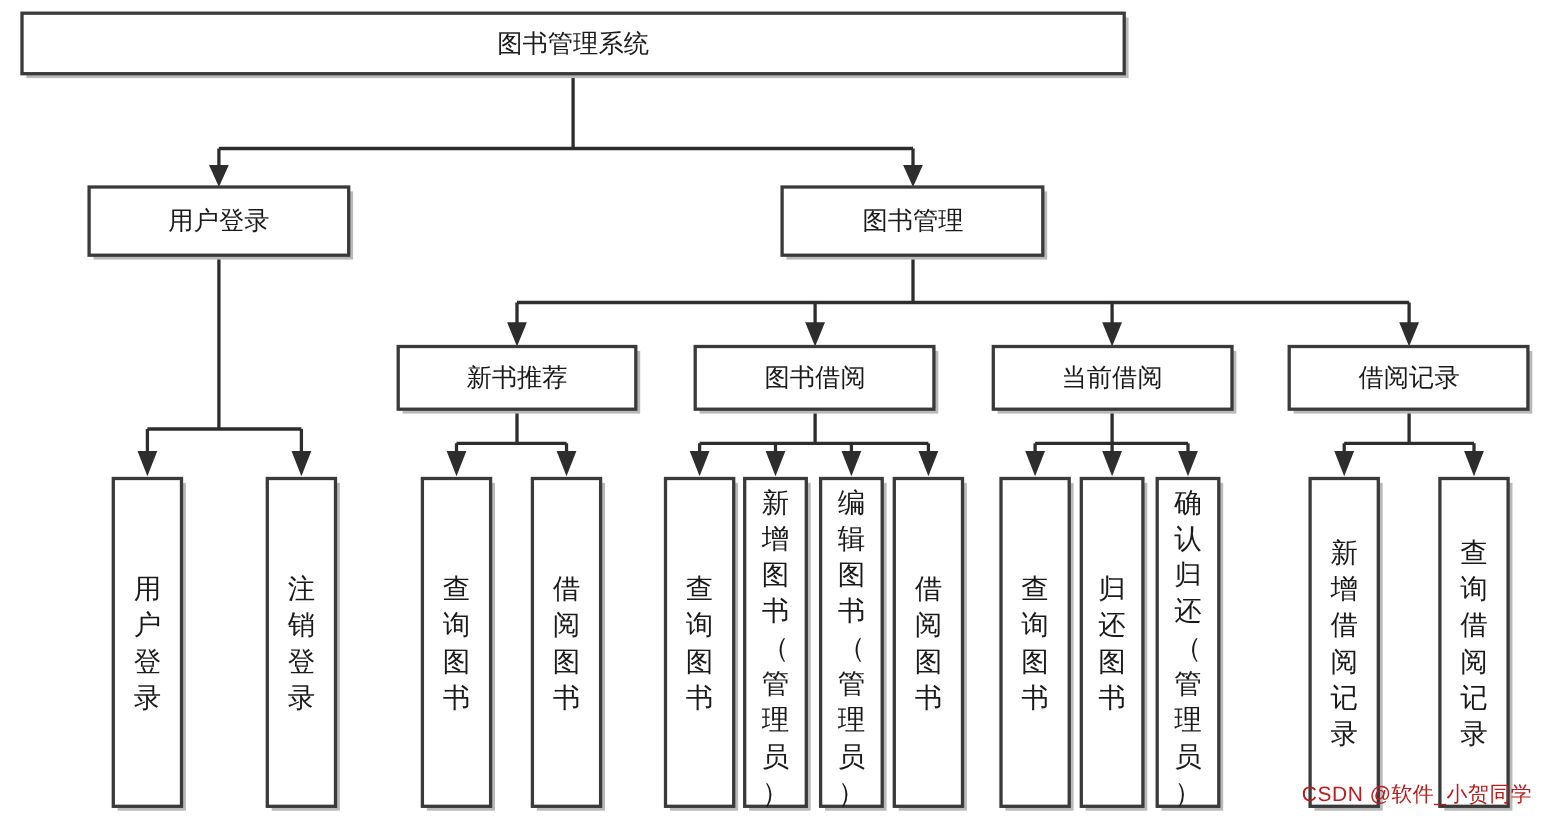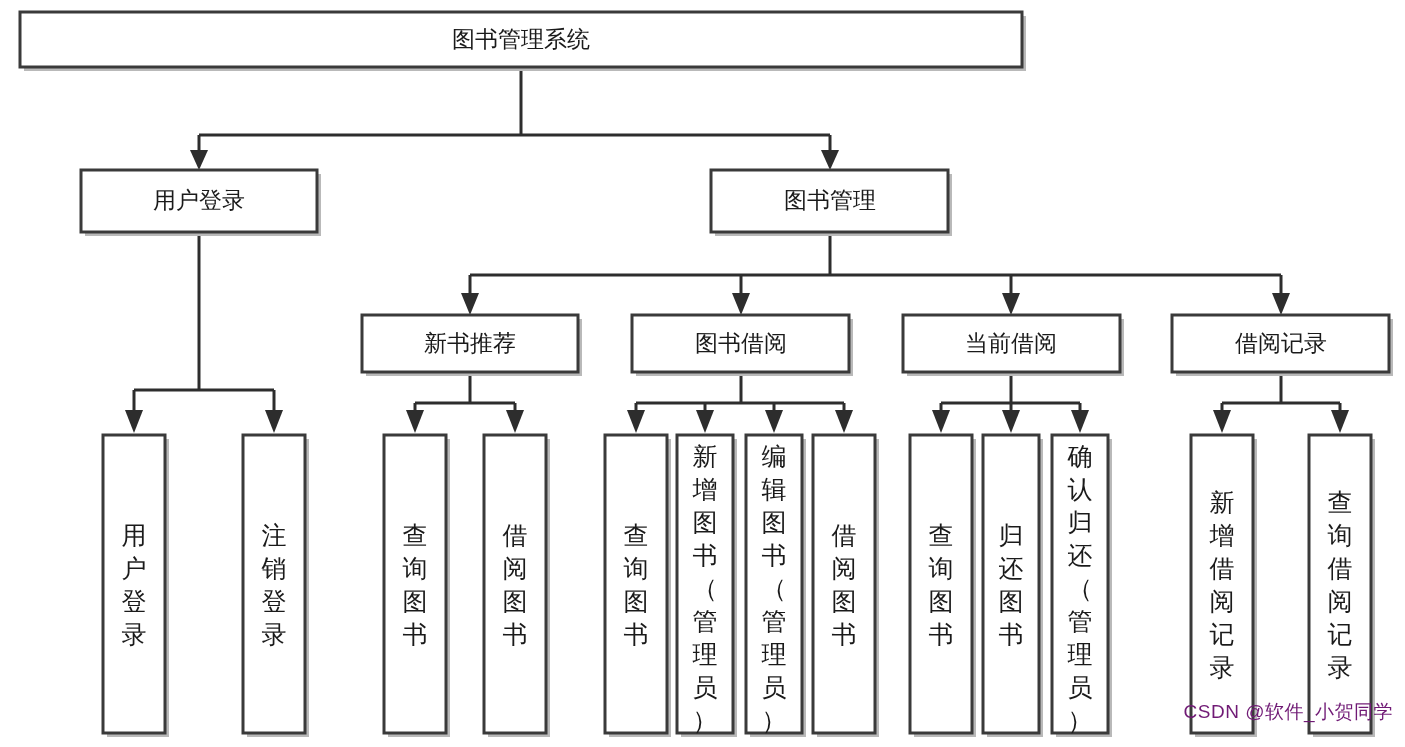--- a/index.html
+++ b/index.html
@@ -56,24 +56,24 @@
   }
   .node-label-v {
     font-family: "Liberation Sans", "DejaVu Sans", sans-serif;
     font-size: 25px;
     fill: #1a1a1a;
     text-anchor: middle;
   }
   .watermark {
     position: absolute;
     right: 12px;
-    bottom: 22px;
+    bottom: 12px;
     font-family: "Liberation Sans", "DejaVu Sans", sans-serif;
     font-size: 19px;
-    color: #701a75;
+    color: #b91c1c;
     letter-spacing: 0.5px;
     white-space: nowrap;
     pointer-events: none;
   }
 </style>
 </head>
 <body>
 
 <div id="diagram-root">
 

